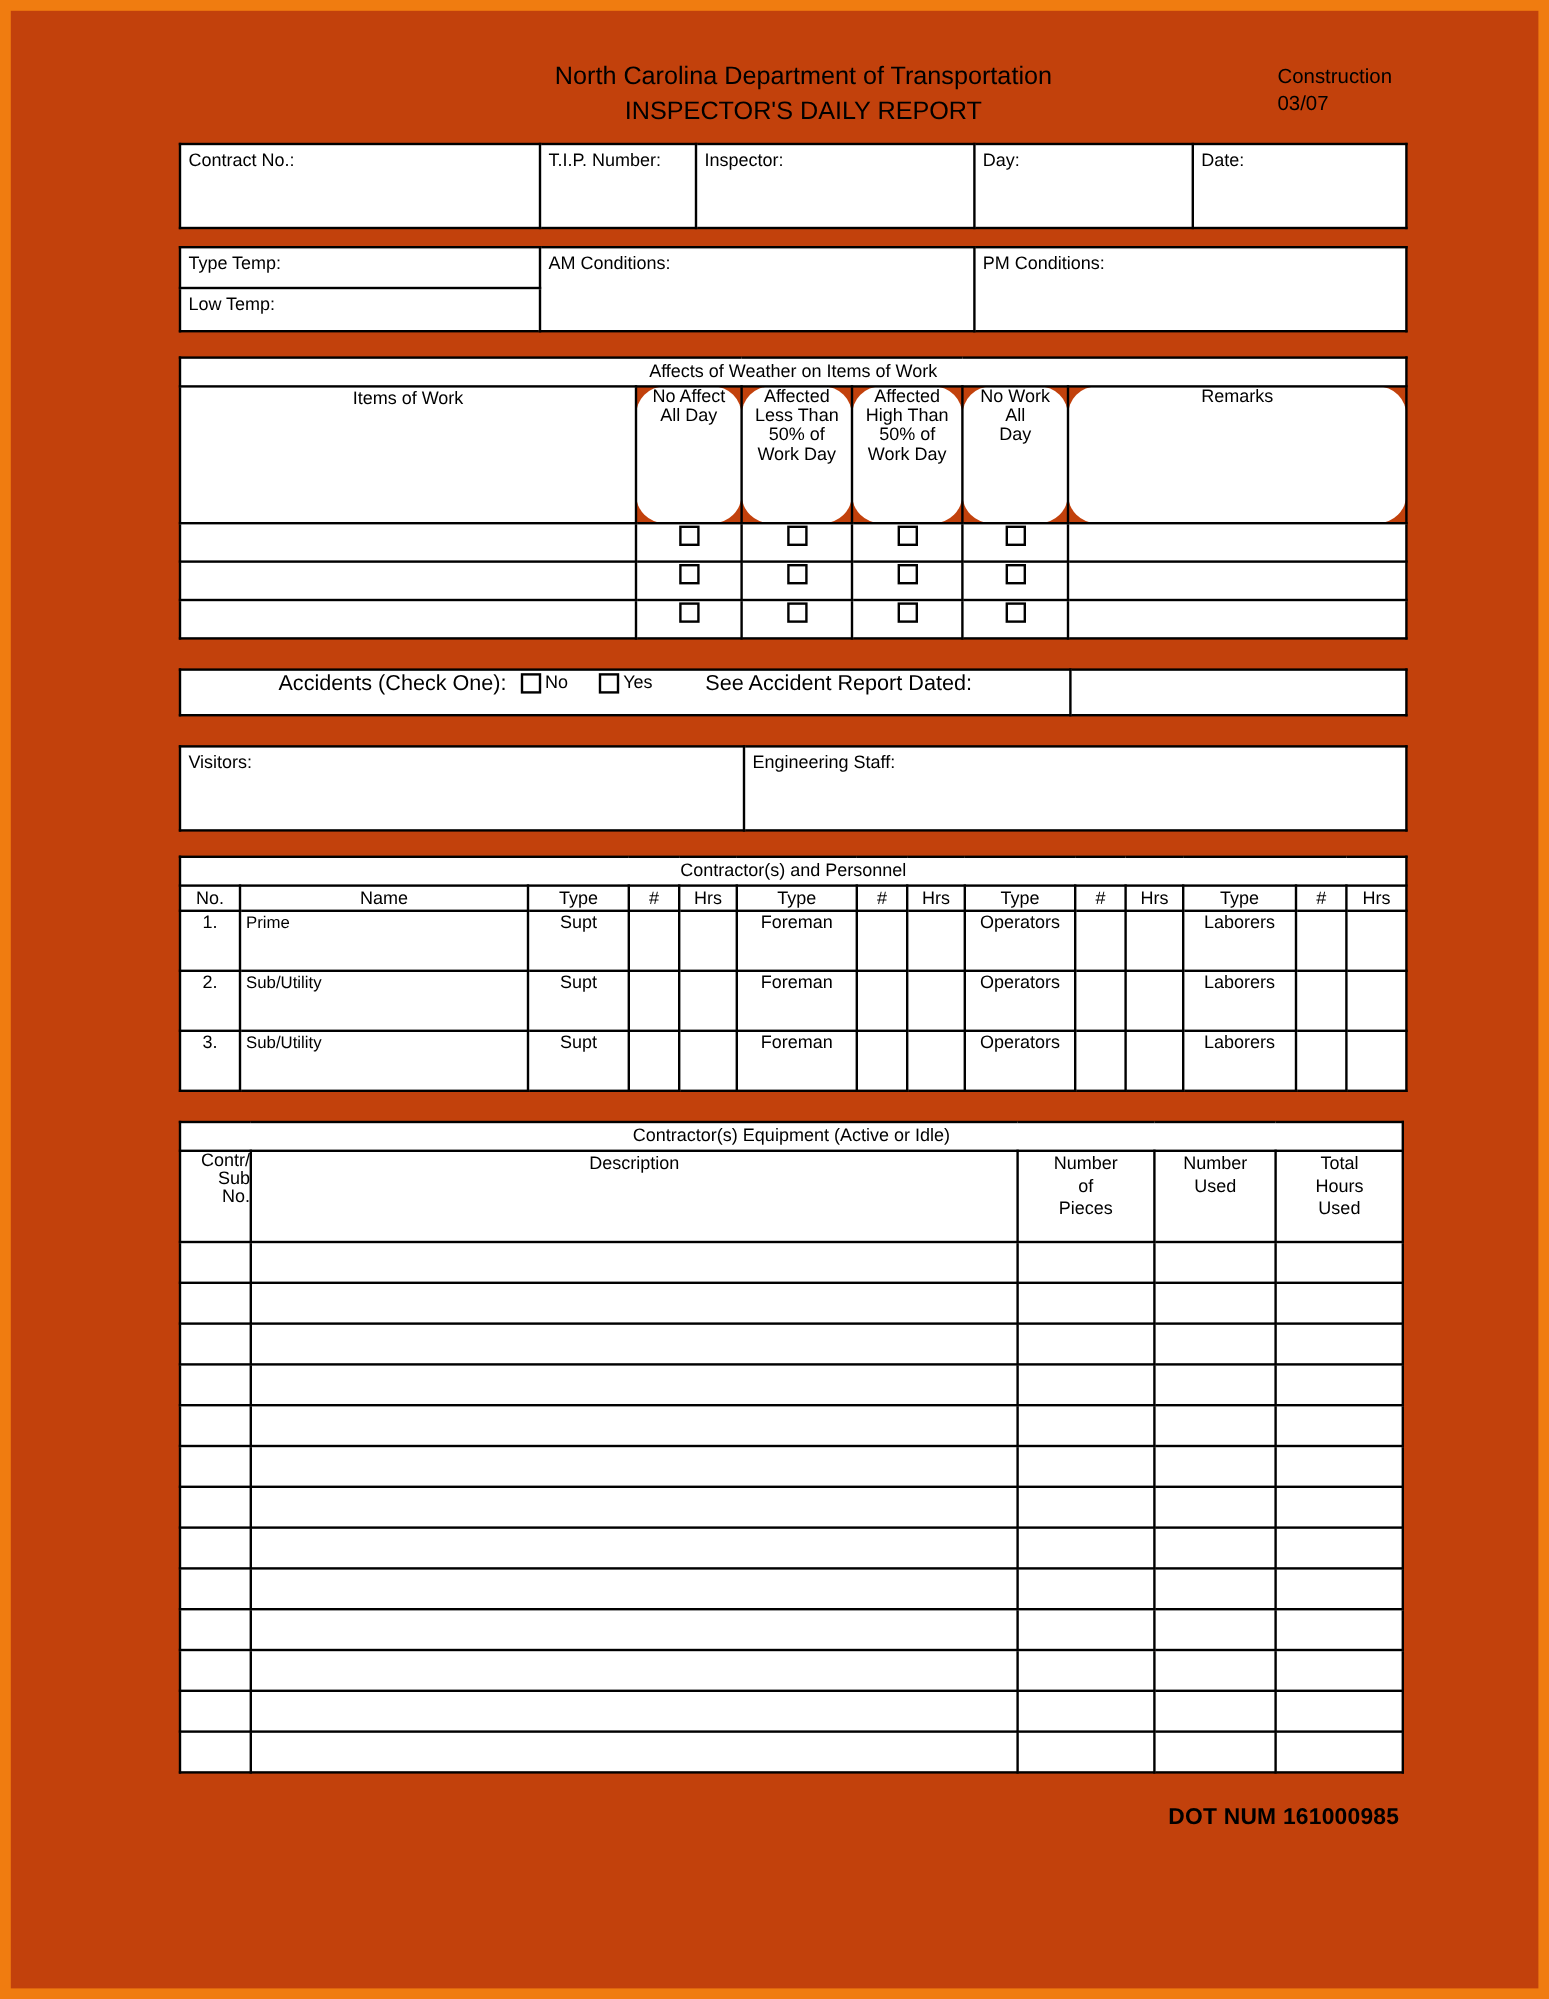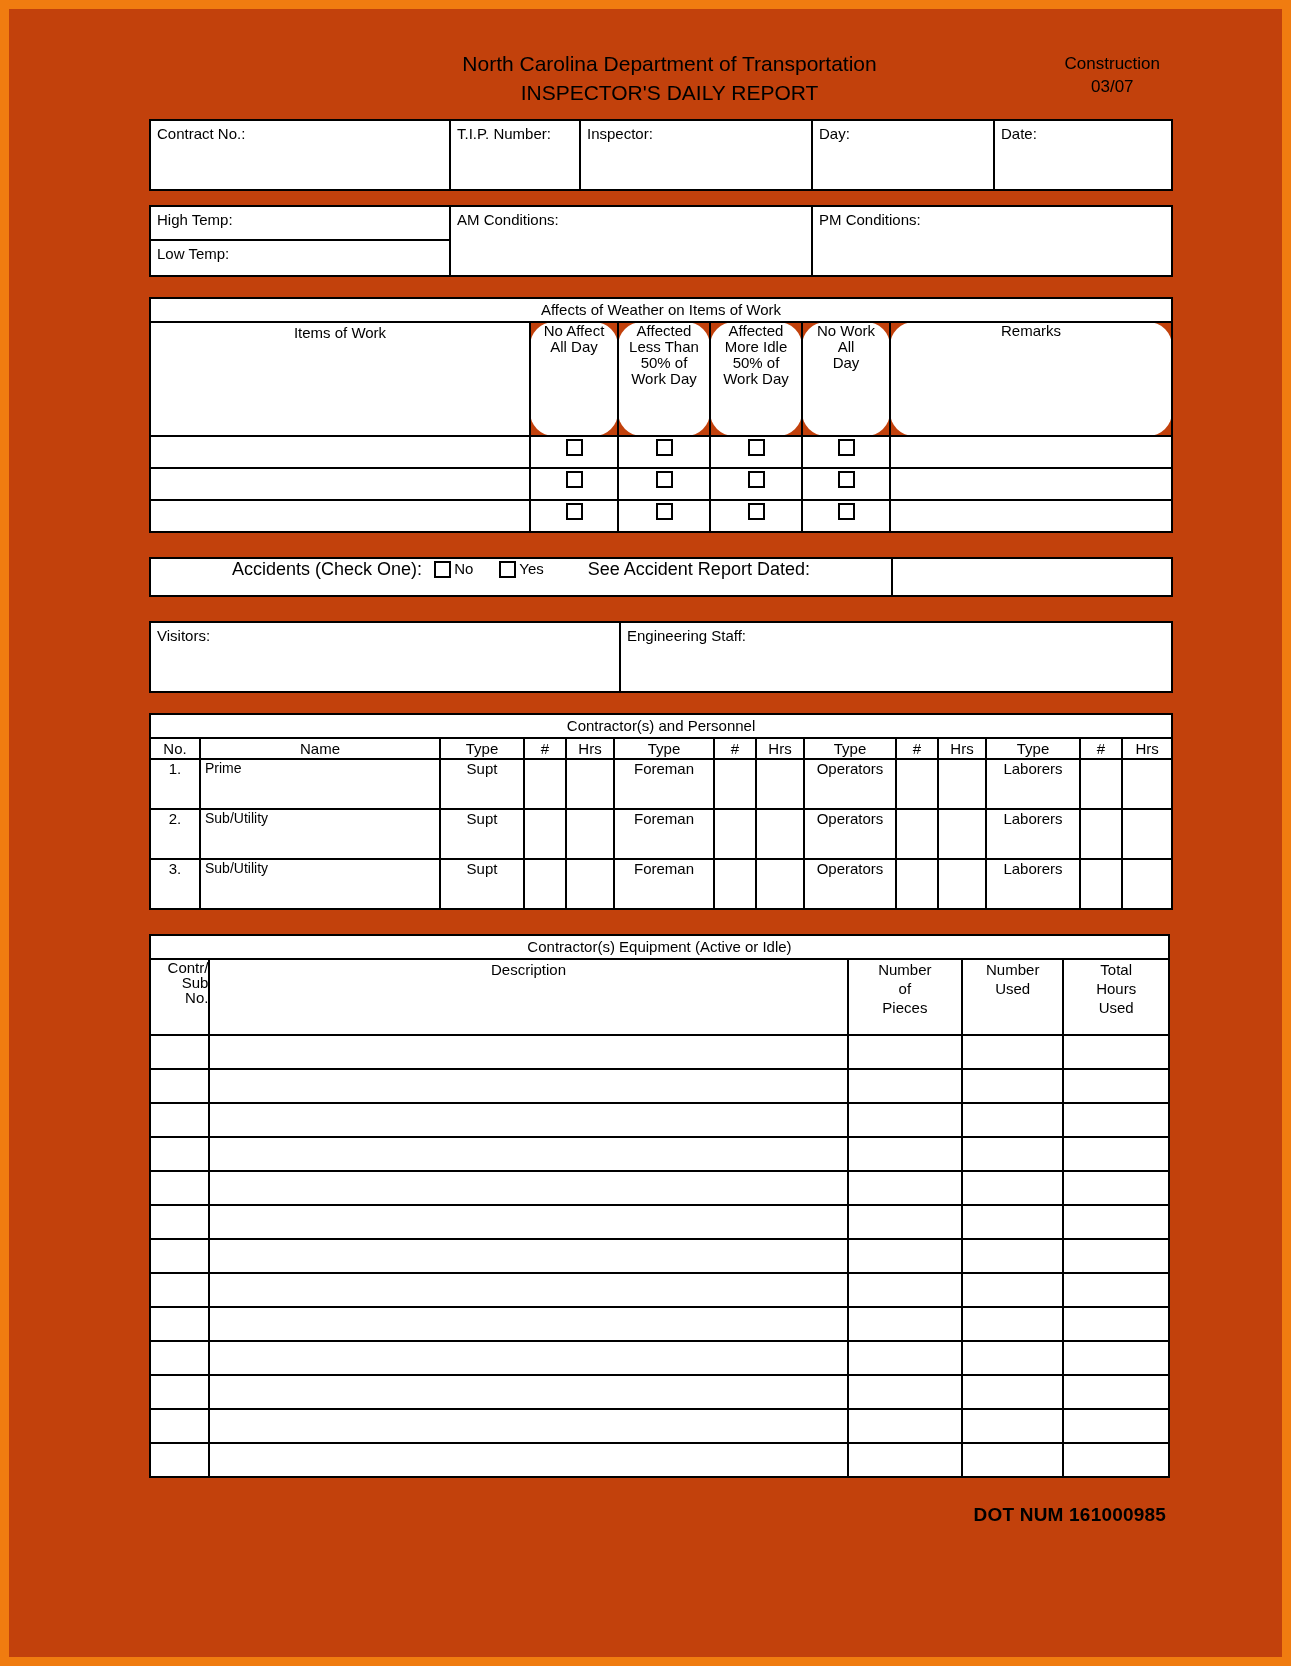--- a/index.html
+++ b/index.html
@@ -41,21 +41,21 @@
   }
   .hdr-line2 {
     font-size: 21px;
     line-height: 29px;
     white-space: nowrap;
   }
   .hdr-right {
     position: absolute;
     right: 10px;
     top: 3px;
-    text-align: center;
+    text-align: left;
     font-size: 17px;
     line-height: 23px;
   }
 
   
   table.form {
     border-collapse: collapse;
     width: 1021px;
     table-layout: fixed;
     margin: 0;
@@ -232,21 +232,21 @@
 
     <table class="form">
       <colgroup>
         <col style="width:300px">
           <col style="width:362px">
           <col style="width:360px">
       </colgroup>
       <tbody>
           <tr>
         <td style="height:32px">
-          <span class="lbl blk">High Temp:</span>
+          <span class="lbl blk">Type Temp:</span>
         </td>
         <td rowspan="2">
           <span class="lbl blk">AM Conditions:</span>
         </td>
         <td rowspan="2">
           <span class="lbl blk">PM Conditions:</span>
         </td>
       </tr>
       <tr>
         <td style="height:34px">
@@ -278,21 +278,21 @@
           <div>All Day</div>
         </td>
         <td class="colhead bot" style="padding-bottom:8px">
           <div>Affected</div>
           <div>Less Than</div>
           <div>50% of</div>
           <div>Work Day</div>
         </td>
         <td class="colhead bot" style="padding-bottom:8px">
           <div>Affected</div>
-          <div>More Idle</div>
+          <div>High Than</div>
           <div>50% of</div>
           <div>Work Day</div>
         </td>
         <td class="colhead bot" style="padding-bottom:24px">
           <div>No Work</div>
           <div>All</div>
           <div>Day</div>
         </td>
         <td class="colhead bot" style="padding-bottom:8px; font-size:15px">Remarks</td>
       </tr>

